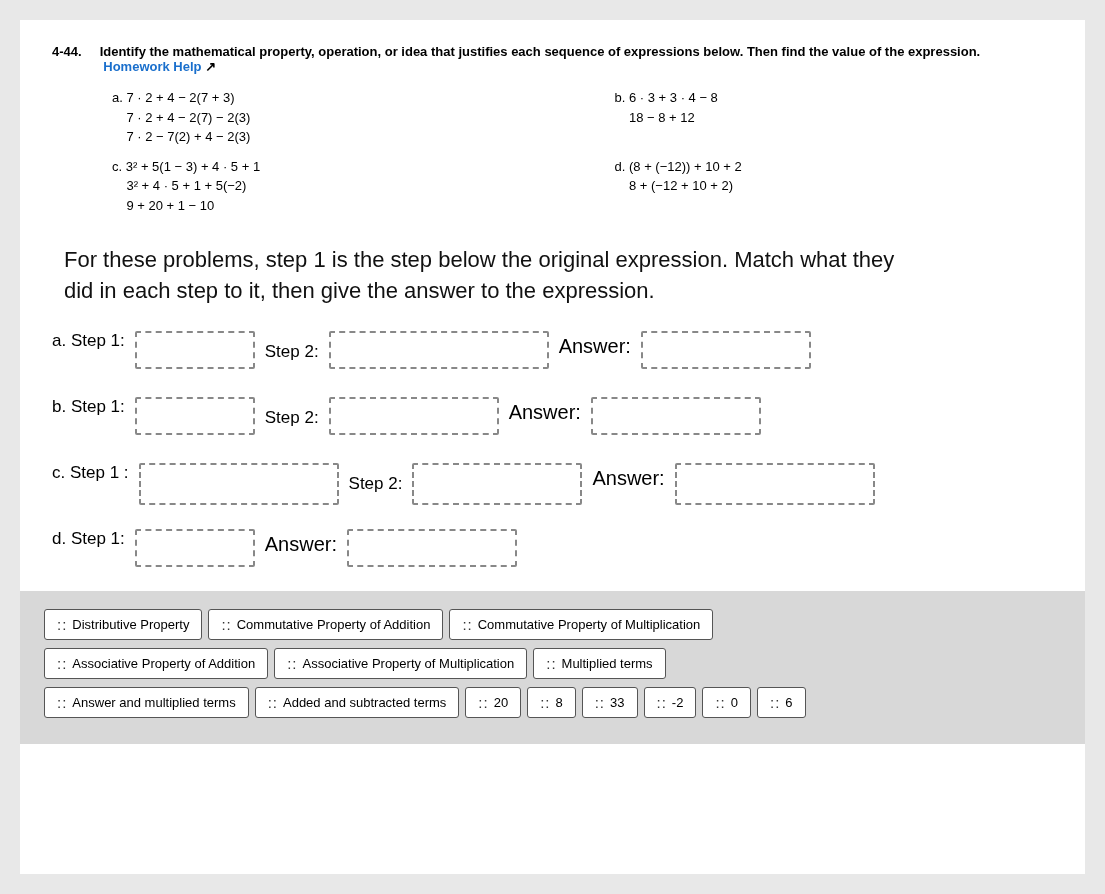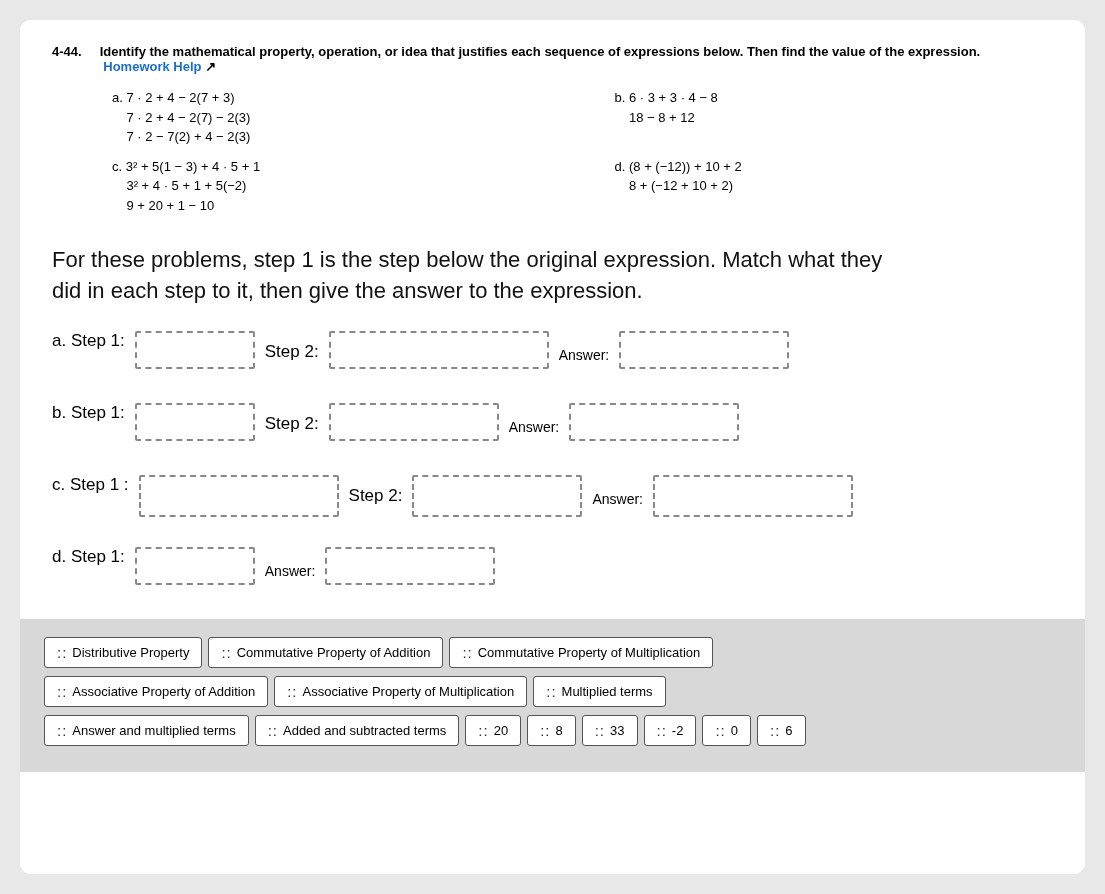--- a/index.html
+++ b/index.html
@@ -11,21 +11,20 @@
       align-items: flex-start;
       min-height: 894px;
       padding: 20px;
     }
     .page {
       background: #fff;
       width: 1065px;
       min-height: 854px;
       padding: 24px 32px 24px 32px;
       position: relative;
-      border-radius: 11px;
     }
     .problem-header {
       display: flex;
       align-items: flex-start;
       margin-bottom: 14px;
     }
     .problem-number {
       font-size: 13px;
       font-weight: bold;
       margin-right: 18px;
@@ -54,21 +53,21 @@
       margin-bottom: 10px;
     }
     .expr-line {
       font-size: 13px;
       line-height: 1.5;
       display: block;
     }
     .instructions-text {
       font-size: 22px;
       line-height: 1.4;
-      margin: 20px 0 24px 0;
+      margin: 20px 0 24px 12px;
       color: #111;
     }
     .step-row {
       display: flex;
       align-items: flex-start;
       margin-bottom: 24px;
       font-size: 17px;
     }
     .step-label {
       font-size: 17px;
@@ -88,22 +87,22 @@
     .box-sm { width: 120px; }
     .box-md { width: 170px; }
     .box-lg { width: 220px; }
     .box-xl { width: 200px; }
     .step2-label {
       font-size: 17px;
       margin: 11px 6px;
       white-space: nowrap;
     }
     .answer-label {
-      font-size: 14px;
-      margin: 16px 6px;
+      font-size: 20px;
+      margin: 4px 6px;
       white-space: nowrap;
     }
     .bottom-section {
       background: #d8d8d8;
       margin: 16px -32px -24px -32px;
       padding: 18px 24px 18px 24px;
     }
     .chip-row {
       display: flex;
       flex-wrap: wrap;

